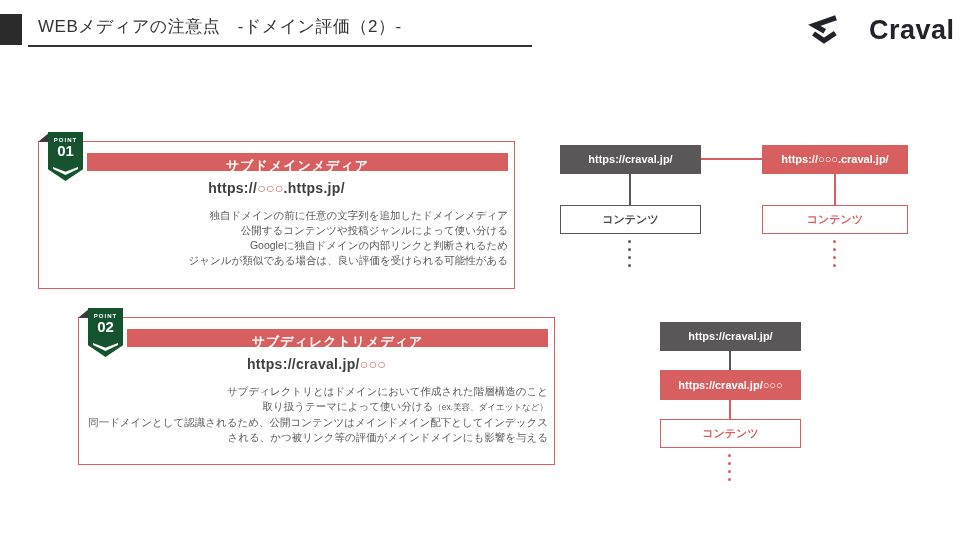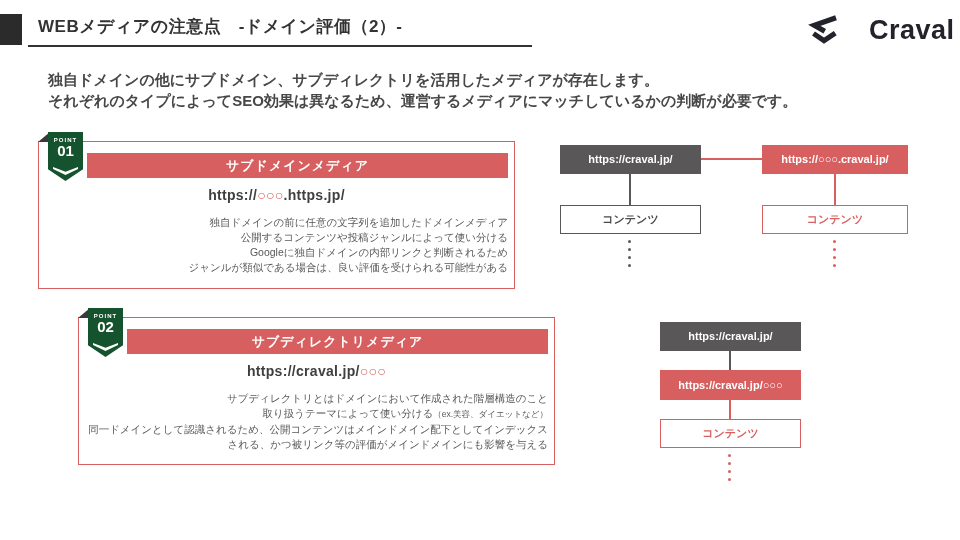--- a/index.html
+++ b/index.html
@@ -6,21 +6,21 @@
   .slide{
     position:relative;width:960px;height:540px;background:#ffffff;overflow:hidden;
     font-family:"Liberation Sans","DejaVu Sans",sans-serif;
   }
   
   .black-tab{position:absolute;left:0;top:14px;width:22px;height:31px;background:#2b2b2b;}
   .title-wrap{
     position:absolute;left:28px;top:9px;width:504px;
     border-bottom:2px solid #333;padding:6px 0 7px 10px;box-sizing:border-box;
   }
-  .title-wrap h1{margin:0;font-size:17px;font-weight:bold;color:#333;letter-spacing:.5px;}
+  .title-wrap h1{margin:0;font-size:17px;font-weight:normal;color:#333;letter-spacing:.5px;}
   .logo{position:absolute;left:806px;top:14px;display:flex;align-items:center;gap:4px;}
   .logo svg{display:block;}
   .logo-text{font-size:27px;font-weight:bold;color:#23232b;letter-spacing:.5px;margin-left:23px;}
   
   .intro{position:absolute;left:48px;top:69px;font-size:15px;font-weight:bold;color:#474747;line-height:21px;}
   
   .point-card{
     position:absolute;left:38px;width:477px;height:148px;background:#fff;
     border:1.5px solid #d85f5f;box-sizing:border-box;
   }
@@ -35,21 +35,21 @@
     clip-path:polygon(0 0,100% 0,100% 76%,50% 100%,0 76%);
     color:#fff;text-align:center;z-index:2;
   }
   .badge-label{display:block;font-size:6px;font-weight:bold;letter-spacing:1px;margin-top:5px;}
   .badge-number{display:block;font-size:15px;font-weight:bold;line-height:16px;}
   .badge-chevron{
     position:absolute;left:5px;right:5px;bottom:6px;height:8px;background:#fff;
     clip-path:polygon(0 0,50% 58%,100% 0,100% 26%,50% 100%,0 26%);
   }
   .card-heading{
-    margin:11px 6px 0 48px;height:25px;line-height:25px;background:#d85f5f;
+    margin:11px 6px 0 48px;height:18px;line-height:25px;background:#d85f5f;
     color:#fff;font-size:13px;font-weight:bold;text-align:center;letter-spacing:1px;
   }
   .card-url{margin-top:9px;text-align:center;font-size:14px;font-weight:bold;color:#3f3f3f;letter-spacing:.3px;}
   .url-accent{color:#d85f5f;}
   .card-body{margin-top:12px;padding:0 6px;text-align:right;font-size:10.5px;color:#595959;line-height:15px;}
   .card-body .small{font-size:8.5px;}
   
   .dbox{
     position:absolute;height:29px;line-height:29px;text-align:center;
     font-size:11px;font-weight:bold;box-sizing:border-box;
@@ -79,24 +79,20 @@
   <div class="logo">
     <span>
       <svg width="36" height="33" viewBox="0 0 24 22" fill="none">
         <path d="M20 2.5 L5.5 7.5 L12.5 11.5" stroke="#23232b" stroke-width="3.4" fill="none"></path>
         <path d="M5 13 L12 17.8 L19.5 12.8" stroke="#23232b" stroke-width="3.4" fill="none"></path>
       </svg>
     </span>
     <span class="logo-text">Craval</span>
   </div>
 
-  <div class="intro">
-    <div>独自ドメインの他にサブドメイン、サブディレクトリを活用したメディアが存在します。</div>
-    <div>それぞれのタイプによってSEO効果は異なるため、運営するメディアにマッチしているかの判断が必要です。</div>
-  </div>
 
   <div class="point-card card-1">
     <div class="fold"></div>
     <div class="badge">
       <span class="badge-label">POINT</span>
       <span class="badge-number">01</span>
       <span class="badge-chevron"></span>
     </div>
     <div class="card-heading">サブドメインメディア</div>
     <div class="card-url"><span>https://</span><span class="url-accent">○○○</span><span>.https.jp/</span></div>

